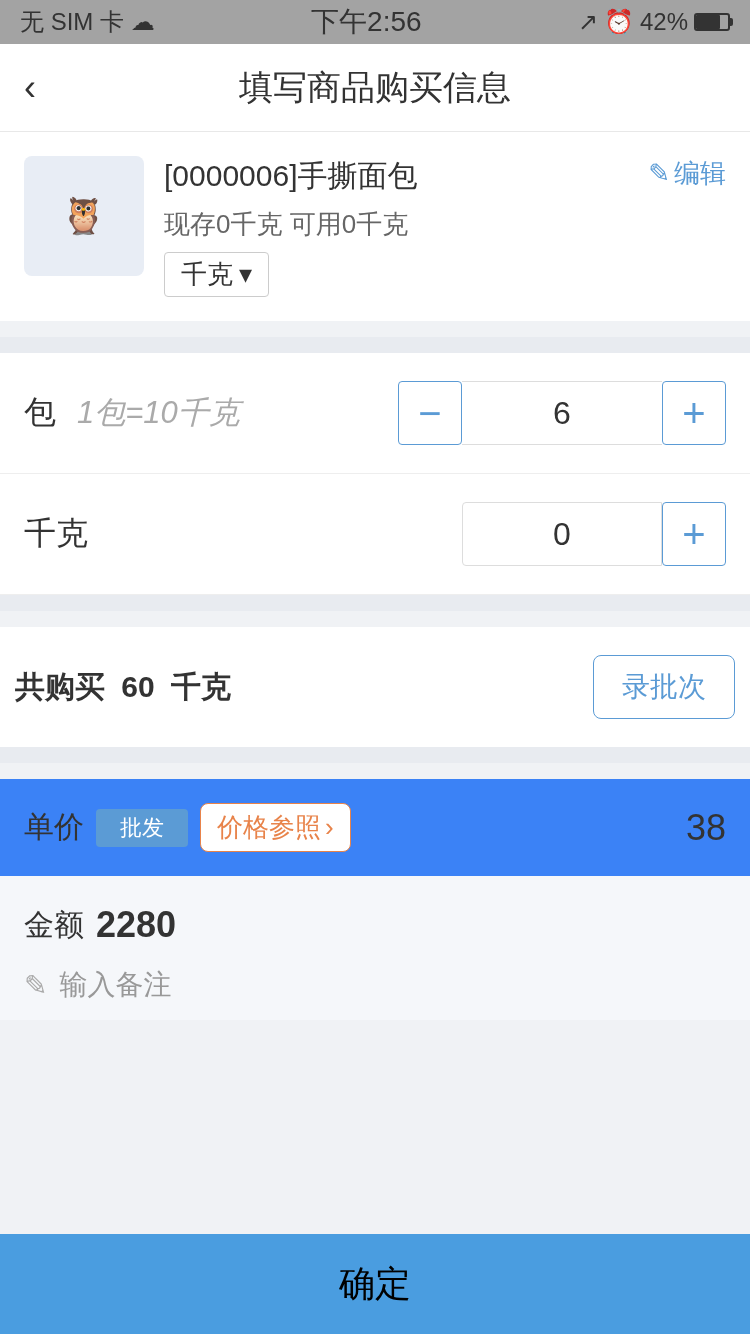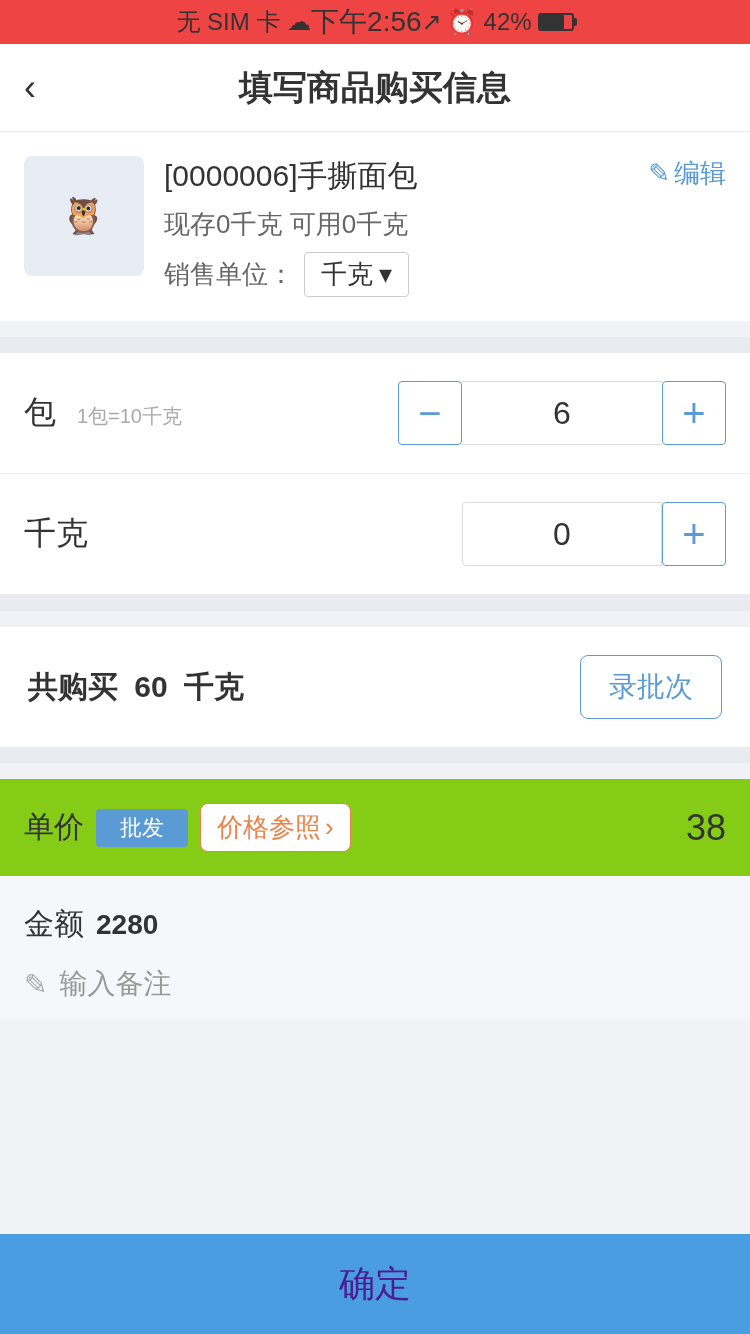--- a/index.html
+++ b/index.html
@@ -10,24 +10,24 @@
       font-family: -apple-system, "PingFang SC", "Helvetica Neue", sans-serif;
       background: #f0f2f5;
       font-size: 28px;
       color: #333;
     }
 
     
     .status-bar {
       width: 100%;
       height: 44px;
-      background: #ef4444;
-      display: flex;
-      align-items: center;
-      justify-content: center;
+      background: #a3a3a3;
+      display: flex;
+      align-items: center;
+      justify-content: space-between;
       padding: 0 20px;
       font-size: 24px;
       color: #333;
     }
     .status-left { display: flex; align-items: center; gap: 8px; }
     .status-center { font-size: 28px; font-weight: 500; }
     .status-right { display: flex; align-items: center; gap: 6px; font-size: 24px; }
 
     
     .nav-bar {
@@ -42,21 +42,21 @@
     }
     .nav-back {
       position: absolute;
       left: 24px;
       font-size: 36px;
       color: #333;
       cursor: pointer;
     }
     .nav-title {
       font-size: 34px;
-      font-weight: 700;
+      font-weight: 400;
       color: #333;
     }
 
     
     .product-section {
       background: #fff;
       padding: 24px 24px;
       display: flex;
       align-items: flex-start;
       gap: 20px;
@@ -133,23 +133,24 @@
       align-items: center;
       padding: 28px 24px;
       border-bottom: 1px solid #eee;
     }
     .qty-label {
       flex: 1;
       font-size: 32px;
       color: #333;
     }
     .qty-hint {
-      font-size: 20px;
+      font-size: 31px;
       color: #aaa;
       margin-left: 12px;
+      font-style: italic;
     }
     .qty-controls {
       display: flex;
       align-items: center;
       gap: 0;
     }
     .qty-btn {
       width: 64px;
       height: 64px;
       border: 1.5px solid #5b9bd5;
@@ -171,21 +172,21 @@
       border-right: none;
       text-align: center;
       font-size: 32px;
       color: #333;
       background: #fff;
     }
 
     
     .total-section {
       background: #fff;
-      padding: 28px 28px;
+      padding: 28px 15px;
       display: flex;
       align-items: center;
       justify-content: space-between;
       margin-top: 16px;
     }
     .total-label {
       font-size: 30px;
       color: #333;
     }
     .total-label span {
@@ -197,21 +198,21 @@
       color: #5b9bd5;
       background: #fff;
       font-size: 28px;
       padding: 12px 28px;
       border-radius: 8px;
       cursor: pointer;
     }
 
     
     .price-section {
-      background: #84cc16;
+      background: #3b82f6;
       padding: 24px 24px;
       display: flex;
       align-items: center;
       justify-content: space-between;
       margin-top: 16px;
       gap: 24px;
     }
     .price-label-row {
       display: flex;
       align-items: center;
@@ -256,21 +257,21 @@
       display: flex;
       align-items: center;
       margin-bottom: 20px;
     }
     .amount-label {
       font-size: 30px;
       color: #333;
       margin-right: 12px;
     }
     .amount-value {
-      font-size: 28px;
+      font-size: 36px;
       color: #333;
       font-weight: 600;
     }
     .remark-row {
       display: flex;
       align-items: center;
       gap: 12px;
       color: #999;
       font-size: 28px;
     }
@@ -294,21 +295,21 @@
       display: flex;
       align-items: center;
       justify-content: center;
       cursor: pointer;
       position: fixed;
       bottom: 0;
       left: 0;
     }
     .confirm-text {
       font-size: 36px;
-      color: #4c1d95;
+      color: #000000;
       font-weight: 500;
     }
 
     .page-wrapper {
       display: flex;
       flex-direction: column;
       min-height: 1334px;
       padding-bottom: 100px;
     }
   </style>
@@ -345,21 +346,20 @@
     <div class="product-info">
       <div class="product-header-row">
         <span class="product-name">[0000006]手撕面包</span>
         <span class="edit-btn">
           <span>✎</span>
           <span>编辑</span>
         </span>
       </div>
       <div class="product-stock">现存0千克   可用0千克</div>
       <div class="product-unit-row">
-        <span>销售单位：</span>
         <span class="unit-select">
           <span>千克</span>
           <span>▾</span>
         </span>
       </div>
     </div>
   </div>
 
   <div class="divider"></div>
 

